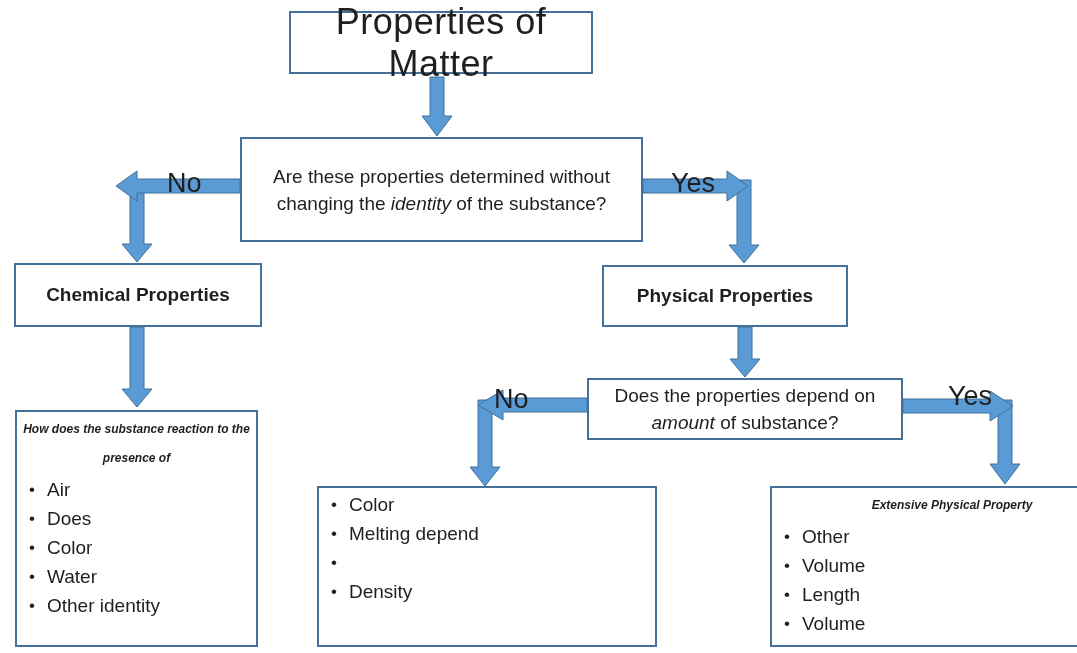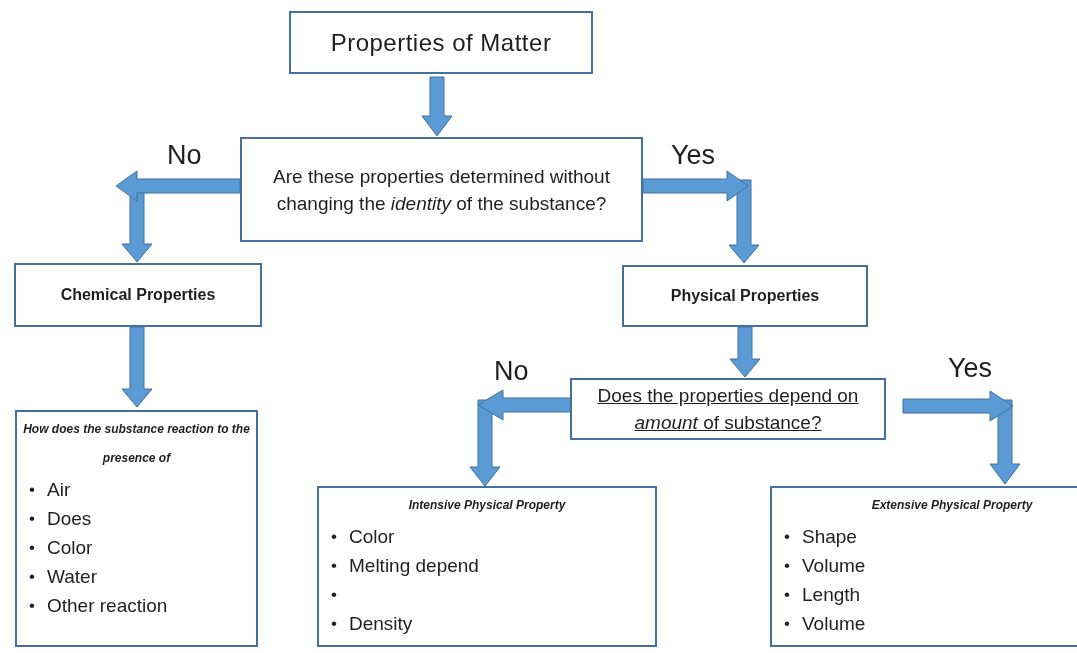--- a/index.html
+++ b/index.html
@@ -14,32 +14,32 @@
   .box{
     position:absolute;
     background:#ffffff;
     border:2px solid #44719C;
     box-sizing:border-box;
   }
   .center-txt{
     display:flex;align-items:center;justify-content:center;
     text-align:center;
   }
-  .title-box{font-size:24px;letter-spacing:.5px;}
+  .title-box{font-size:36px;letter-spacing:.5px;}
   .q-box{font-size:19px;line-height:27px;padding:4px 10px;}
-  .cat-box{font-size:16px;font-weight:bold;}
+  .cat-box{font-size:19px;font-weight:bold;}
   .detail-title{
     font-size:12px;font-weight:bold;font-style:italic;
     text-align:center;line-height:29px;padding:3px 6px 0 6px;
   }
   .list{padding:2px 0 0 0;}
   .list-row{display:flex;font-size:19px;line-height:29px;}
   .bullet{flex:0 0 30px;text-align:center;font-size:17px;}
   .yn-label{
-    position:absolute;font-size:27px;color:#1f1f1f;
+    position:absolute;font-size:27px;color:#1f1f1f;margin-top:28px;
   }
   .arrows{position:absolute;left:0;top:0;pointer-events:none;}
   .arrows polygon{stroke:#41719C;stroke-width:1;stroke-linejoin:miter;}
   em.kw{font-style:italic;}
 </style>
 </head>
 <body>
 
 <div class="canvas">
 
@@ -72,25 +72,25 @@
     <span><span>Are these properties determined without changing the </span><em class="kw">identity</em><span> of the substance?</span></span>
   </div>
 
   <div class="yn-label" style="left:167px;top:140px;">No</div>
   <div class="yn-label" style="left:671px;top:140px;">Yes</div>
 
   <div class="box center-txt cat-box" style="left:14px;top:263px;width:248px;height:64px;">
     <span>Chemical Properties</span>
   </div>
 
-  <div class="box center-txt cat-box" style="left:622px;top:265px;width:246px;height:62px;">
+  <div class="box center-txt cat-box" style="left:602px;top:265px;width:246px;height:62px;">
     <span>Physical Properties</span>
   </div>
 
-  <div class="box center-txt q-box" style="left:570px;top:378px;width:316px;height:62px;text-decoration:underline;">
+  <div class="box center-txt q-box" style="left:587px;top:378px;width:316px;height:62px;">
     <span><span>Does the properties depend on </span><em class="kw">amount</em><span> of substance?</span></span>
   </div>
 
   <div class="yn-label" style="left:494px;top:356px;">No</div>
   <div class="yn-label" style="left:948px;top:353px;">Yes</div>
 
   <div class="box" style="left:15px;top:410px;width:243px;height:237px;">
     <div class="detail-title">How does the substance reaction to the presence of</div>
     <div class="list">
       <div class="list-row">
@@ -104,27 +104,26 @@
       <div class="list-row">
         <span class="bullet">•</span>
         <span>Color</span>
       </div>
       <div class="list-row">
         <span class="bullet">•</span>
         <span>Water</span>
       </div>
       <div class="list-row">
         <span class="bullet">•</span>
-        <span>Other reaction</span>
+        <span>Other identity</span>
       </div>
     </div>
   </div>
 
   <div class="box" style="left:317px;top:486px;width:340px;height:161px;">
-    <div class="detail-title">Intensive Physical Property</div>
     <div class="list">
       <div class="list-row">
         <span class="bullet">•</span>
         <span>Color</span>
       </div>
       <div class="list-row">
         <span class="bullet">•</span>
         <span>Melting depend</span>
       </div>
       <div class="list-row">
@@ -135,21 +134,21 @@
         <span>Density</span>
       </div>
     </div>
   </div>
 
   <div class="box" style="left:770px;top:486px;width:364px;height:161px;">
     <div class="detail-title">Extensive Physical Property</div>
     <div class="list">
       <div class="list-row">
         <span class="bullet">•</span>
-        <span>Shape</span>
+        <span>Other</span>
       </div>
       <div class="list-row">
         <span class="bullet">•</span>
         <span>Volume</span>
       </div>
       <div class="list-row">
         <span class="bullet">•</span>
         <span>Length</span>
       </div>
       <div class="list-row">

